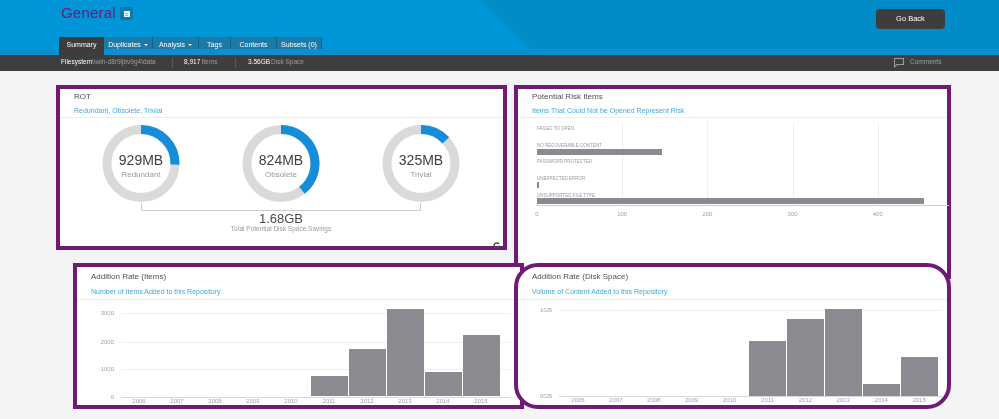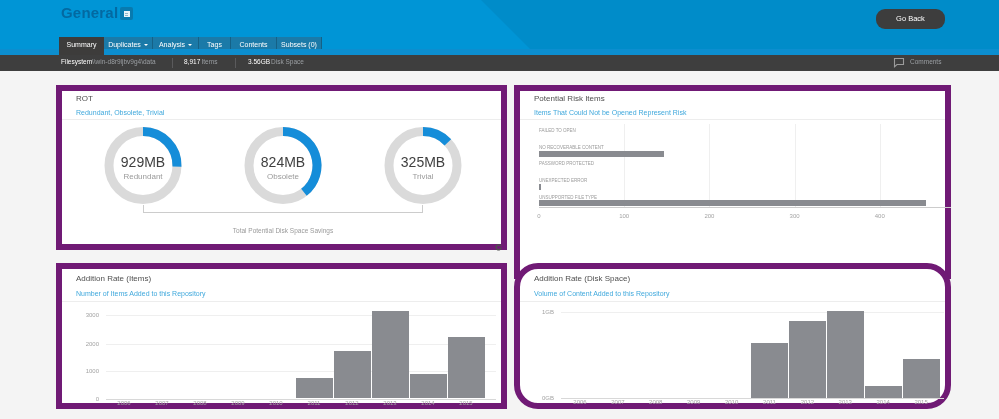--- a/index.html
+++ b/index.html
@@ -2,34 +2,34 @@
 <html><head>
 <meta charset="utf-8">
 <style>
   * { margin:0; padding:0; box-sizing:border-box; }
   html,body { width:999px; height:419px; overflow:hidden; }
   body { font-family:"Liberation Sans", sans-serif; background:#f4f4f4; position:relative; }
   .abs { position:absolute; }
   
   #header { left:0; top:0; width:999px; height:55px; background:#0095d6; }
   #hdr-dark { left:0; top:0; width:999px; height:55px; }
-  #title { left:61px; top:4px; font-size:15px; color:#0369a1; font-weight:700; letter-spacing:0.2px; }
+  #title { left:61px; top:4px; font-size:15px; color:#701a75; font-weight:400; letter-spacing:0.2px; }
   #titleicon { left:120px; top:7px; width:13px; height:13px; background:rgba(25,60,85,0.30); border-radius:2px; }
   #titleicon .sq { position:absolute; left:3.5px; top:3.5px; width:6px; height:6px; background:#e8f2f8; }
-  #goback { left:876px; top:9px; width:69px; height:20px; background:#3d3d3d; color:#fff; font-size:7.5px; text-align:center; line-height:20px; border-radius:9px; }
+  #goback { left:876px; top:9px; width:69px; height:20px; background:#3d3d3d; color:#fff; font-size:7.5px; text-align:center; line-height:20px; border-radius:4px; }
   
   .tab { position:absolute; top:37px; height:18px; background:#1b7aa8; color:#fff; font-size:7px; text-align:center; line-height:16px; border-right:1px solid rgba(0,0,0,0.20); }
   .tab.active { background:#3d3c3b; border-right:none; z-index:3; }
   .caret { display:inline-block; width:0; height:0; border-left:2px solid transparent; border-right:2px solid transparent; border-top:2.5px solid #fff; margin-left:3px; vertical-align:middle; }
   
   #infobar { left:0; top:55px; width:999px; height:16px; background:#3e3e3e; color:#fff; font-size:6.5px; }
   #infobar .g { color:#9b9fa3; }
   #infobar .sep { position:absolute; top:2.5px; width:1px; height:10px; background:#5a5a5c; }
   
-  .panel { position:absolute; background:#fff; border:6px solid #701a75; }
+  .panel { position:absolute; background:#fff; border:4px solid #701a75; }
   .ptitle { position:absolute; left:14px; top:3px; font-size:8px; color:#4f4f4f; }
   .psub { position:absolute; left:14px; top:18px; font-size:7px; color:#3fa8dc; }
   .pdiv { position:absolute; left:0; right:0; height:1px; background:#ededed; }
   .bar { position:absolute; background:#898b90; }
   .tick { position:absolute; font-size:6px; color:#a3a3a3; }
   .glineh { position:absolute; height:1px; background:#efefef; }
   .glinev { position:absolute; width:1px; background:#efefef; }
   .catlab { position:absolute; font-size:4.5px; color:#9a9a9a; }
 </style>
 </head>
@@ -84,20 +84,21 @@
       <circle cx="221" cy="45.5" r="34" fill="none" stroke="#dadada" stroke-width="9"></circle>
       <path d="M 221 11.5 A 34 34 0 0 1 241.9324901610724 72.29236562262855" fill="none" stroke="#158dd9" stroke-width="9"></path>
       <text x="221" y="46.5" text-anchor="middle" font-size="14" fill="#404040">824MB</text>
       <text x="221" y="58.5" text-anchor="middle" font-size="8" fill="#9a9a9a">Obsolete</text>
       <circle cx="361" cy="45.5" r="34" fill="none" stroke="#dadada" stroke-width="9"></circle>
       <path d="M 361 11.5 A 34 34 0 0 1 385.8660258550518 22.31205575787505" fill="none" stroke="#158dd9" stroke-width="9"></path>
       <text x="361" y="46.5" text-anchor="middle" font-size="14" fill="#404040">325MB</text>
       <text x="361" y="58.5" text-anchor="middle" font-size="8" fill="#9a9a9a">Trivial</text>
     </svg>
   <div class="abs" style="left:1px; top:114px; width:280px; height:8px; border-left:1px solid #ccc; border-right:1px solid #ccc; border-bottom:1px solid #ccc; left:81px;"></div>
+  <div class="abs" style="left:121px; top:122px; width:200px; text-align:center; font-size:13px; color:#4a4a4a;">1.68GB</div>
   <div class="abs" style="left:121px; top:136px; width:200px; text-align:center; font-size:6.5px; color:#9a9a9a;">Total Potential Disk Space Savings</div>
   <svg class="abs" style="left:433px; top:153px;" width="7" height="7" viewBox="0 0 7 7">
       <path d="M5.9 3.5 a2.4 2.4 0 1 1 -0.7 -1.8" fill="none" stroke="#4e4e4e" stroke-width="1.5"></path>
       <path d="M4.7 0 l0.5 2 l2-0.5 z" fill="#4e4e4e"></path>
     </svg>
 </div>
 
 <div class="panel" style="left:514px; top:85px; width:437px; height:194px;" id="riskpanel">
   <div class="ptitle">Potential Risk Items</div>
   <div class="psub">Items That Could Not be Opened Represent Risk</div>
@@ -115,21 +116,21 @@
     <div class="bar" style="left:19px; top:92.8px; width:1.7px; height:6px;"></div>
     <div class="catlab" style="left:19px; top:103.6px;">UNSUPPORTED FILE TYPE</div>
     <div class="bar" style="left:19px; top:109.4px; width:386.8px; height:6px;"></div>
     <div class="tick" style="left:11.0px; top:121.5px; width:16px; text-align:center;">0</div>
     <div class="tick" style="left:96.2px; top:121.5px; width:16px; text-align:center;">100</div>
     <div class="tick" style="left:181.4px; top:121.5px; width:16px; text-align:center;">200</div>
     <div class="tick" style="left:266.6px; top:121.5px; width:16px; text-align:center;">300</div>
     <div class="tick" style="left:351.8px; top:121.5px; width:16px; text-align:center;">400</div>
   </div>
 
-<div class="panel" style="left:56px; top:263px; width:451px; height:146px;" id="itemspanel">
+<div class="panel" style="left:73px; top:263px; width:451px; height:146px;" id="itemspanel">
   <div class="ptitle" style="top:4.5px;">Addition Rate (Items)</div>
   <div class="psub" style="top:20.5px;">Number of Items Added to this Repository</div>
   <div class="pdiv" style="top:32px;"></div>
 <div class="glineh" style="left:44px; top:46px; width:390px;"></div>
     <div class="glineh" style="left:44px; top:74.5px; width:390px;"></div>
     <div class="glineh" style="left:44px; top:102px; width:390px;"></div>
     <div class="abs" style="left:44px; top:129.5px; width:390px; height:1px; background:#d8d8d8;"></div>
     <div class="tick" style="left:0; top:43px; width:37px; text-align:right;">3000</div>
     <div class="tick" style="left:0; top:71.5px; width:37px; text-align:right;">2000</div>
     <div class="tick" style="left:0; top:99px; width:37px; text-align:right;">1000</div>

